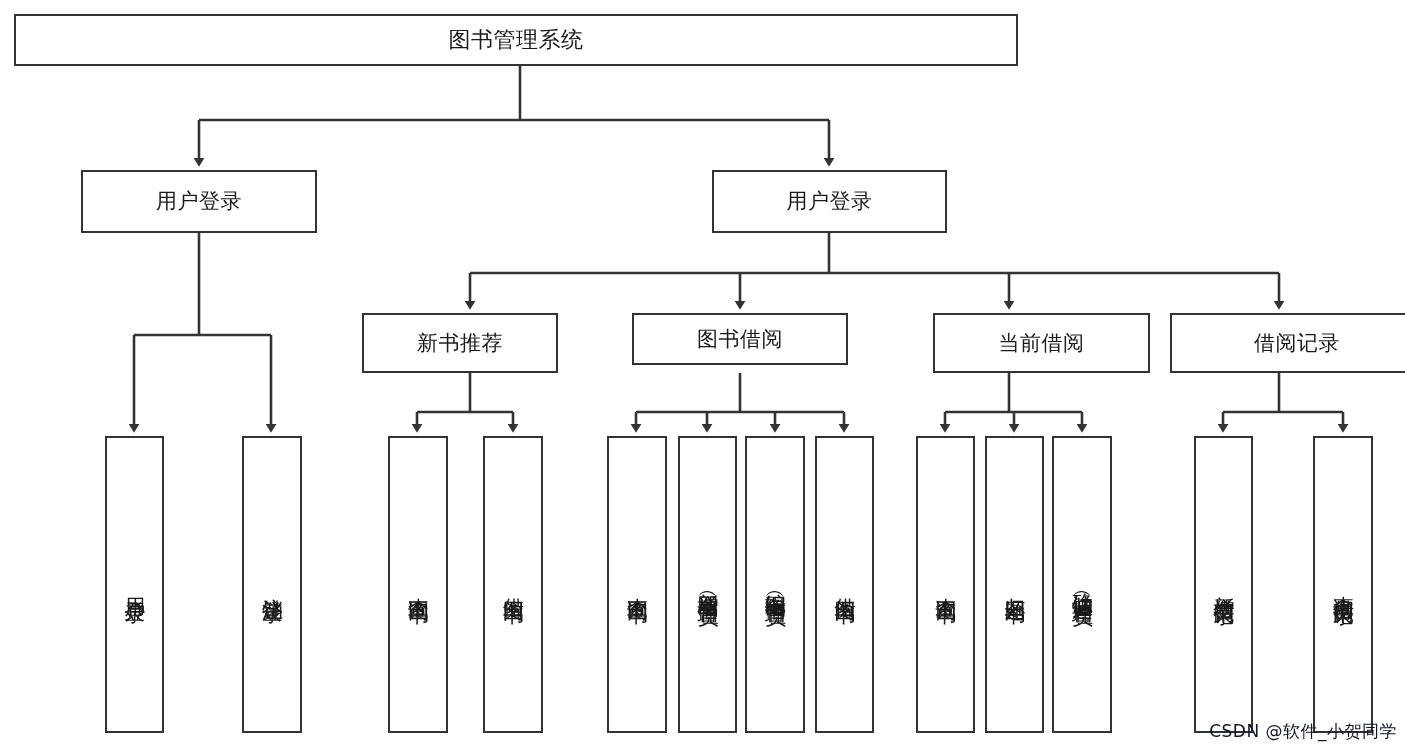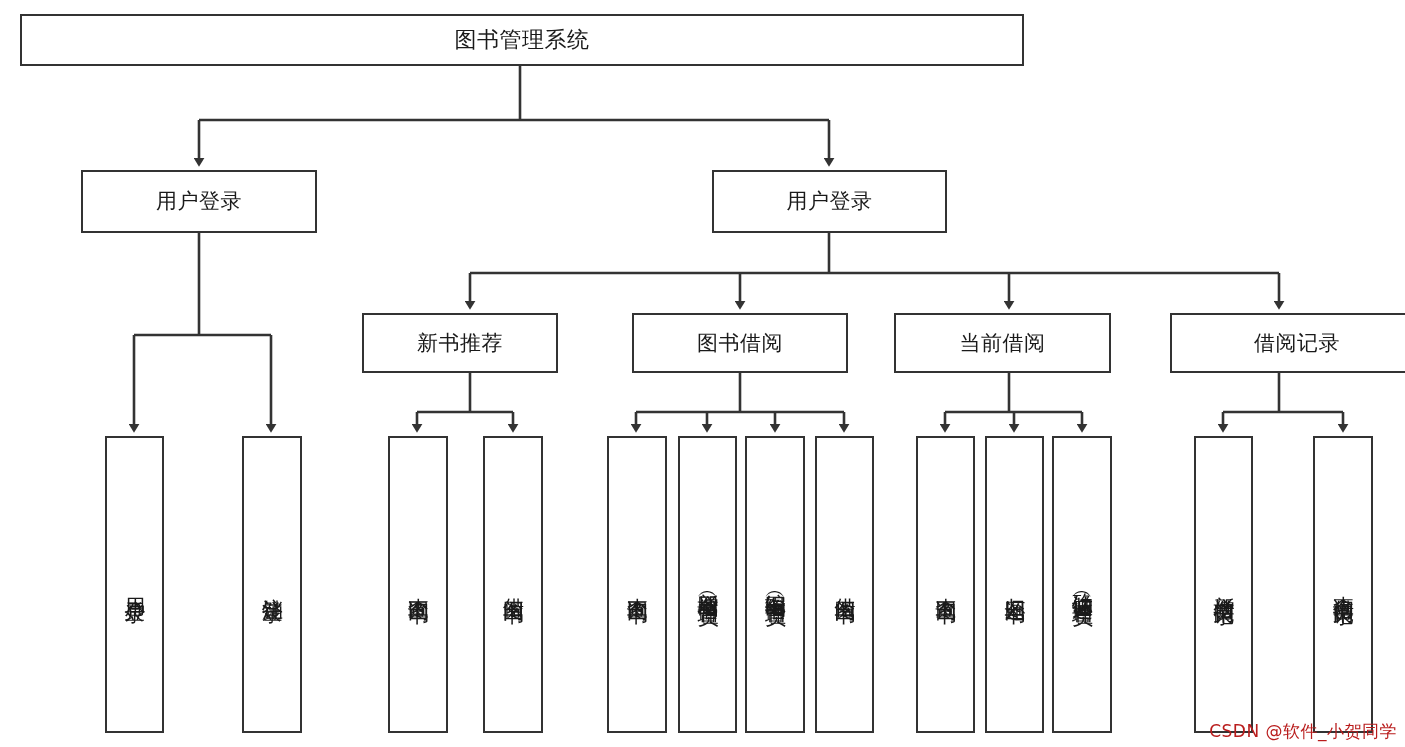--- a/index.html
+++ b/index.html
@@ -56,21 +56,21 @@
     line-height: 1;
   }
   .node.root .lbl {
     font-size: 22px;
   }
   #watermark {
     position: absolute;
     right: 8px;
     bottom: 4px;
     font-size: 17px;
-    color: #b91c1c;
+    color: #0f172a;
     white-space: pre;
     letter-spacing: 0.5px;
   }
 </style>
 </head>
 <body>
 
 <div id="canvas">
 
   <svg id="wires" viewBox="0 0 1405 747" xmlns="http://www.w3.org/2000/svg">
@@ -109,38 +109,38 @@
         <line x1="945" y1="412" x2="945" y2="425" marker-end="url(#arrow)"></line>
         <line x1="1014" y1="412" x2="1014" y2="425" marker-end="url(#arrow)"></line>
         <line x1="1082" y1="412" x2="1082" y2="425" marker-end="url(#arrow)"></line>
         <line x1="1279" y1="373" x2="1279" y2="412"></line>
         <line x1="1223" y1="412" x2="1343" y2="412"></line>
         <line x1="1223" y1="412" x2="1223" y2="425" marker-end="url(#arrow)"></line>
         <line x1="1343" y1="412" x2="1343" y2="425" marker-end="url(#arrow)"></line>
       </g>
   </svg>
 
-  <div class="node root horiz" id="n-root" style="left: 20px; top: 14px; width: 1004px; height: 52px;">
+  <div class="node root horiz" id="n-root" style="left: 14px; top: 14px; width: 1004px; height: 52px;">
     <span class="lbl">图书管理系统</span>
   </div>
 
   <div class="node horiz" id="n-l2-0" style="left: 81px; top: 170px; width: 236px; height: 63px;">
     <span class="lbl">用户登录</span>
   </div>
   <div class="node horiz" id="n-l2-1" style="left: 712px; top: 170px; width: 235px; height: 63px;">
     <span class="lbl">用户登录</span>
   </div>
 
   <div class="node horiz" id="n-l3-0" style="left: 362px; top: 313px; width: 196px; height: 60px;">
     <span class="lbl">新书推荐</span>
   </div>
-  <div class="node horiz" id="n-l3-1" style="left: 632px; top: 313px; width: 216px; height: 60px;">
+  <div class="node horiz" id="n-l3-1" style="left: 632px; top: 313px; width: 216px; height: 52px;">
     <span class="lbl">图书借阅</span>
   </div>
-  <div class="node horiz" id="n-l3-2" style="left: 894px; top: 313px; width: 217px; height: 60px;">
+  <div class="node horiz" id="n-l3-2" style="left: 933px; top: 313px; width: 217px; height: 60px;">
     <span class="lbl">当前借阅</span>
   </div>
   <div class="node horiz" id="n-l3-3" style="left: 1170px; top: 313px; width: 254px; height: 60px;">
     <span class="lbl">借阅记录</span>
   </div>
 
   <div class="node vert" id="n-leaf-0" style="left: 105px; top: 436px; width: 59px; height: 297px;">
     <span class="lbl">用户登录</span>
   </div>
   <div class="node vert" id="n-leaf-1" style="left: 242px; top: 436px; width: 60px; height: 297px;">

